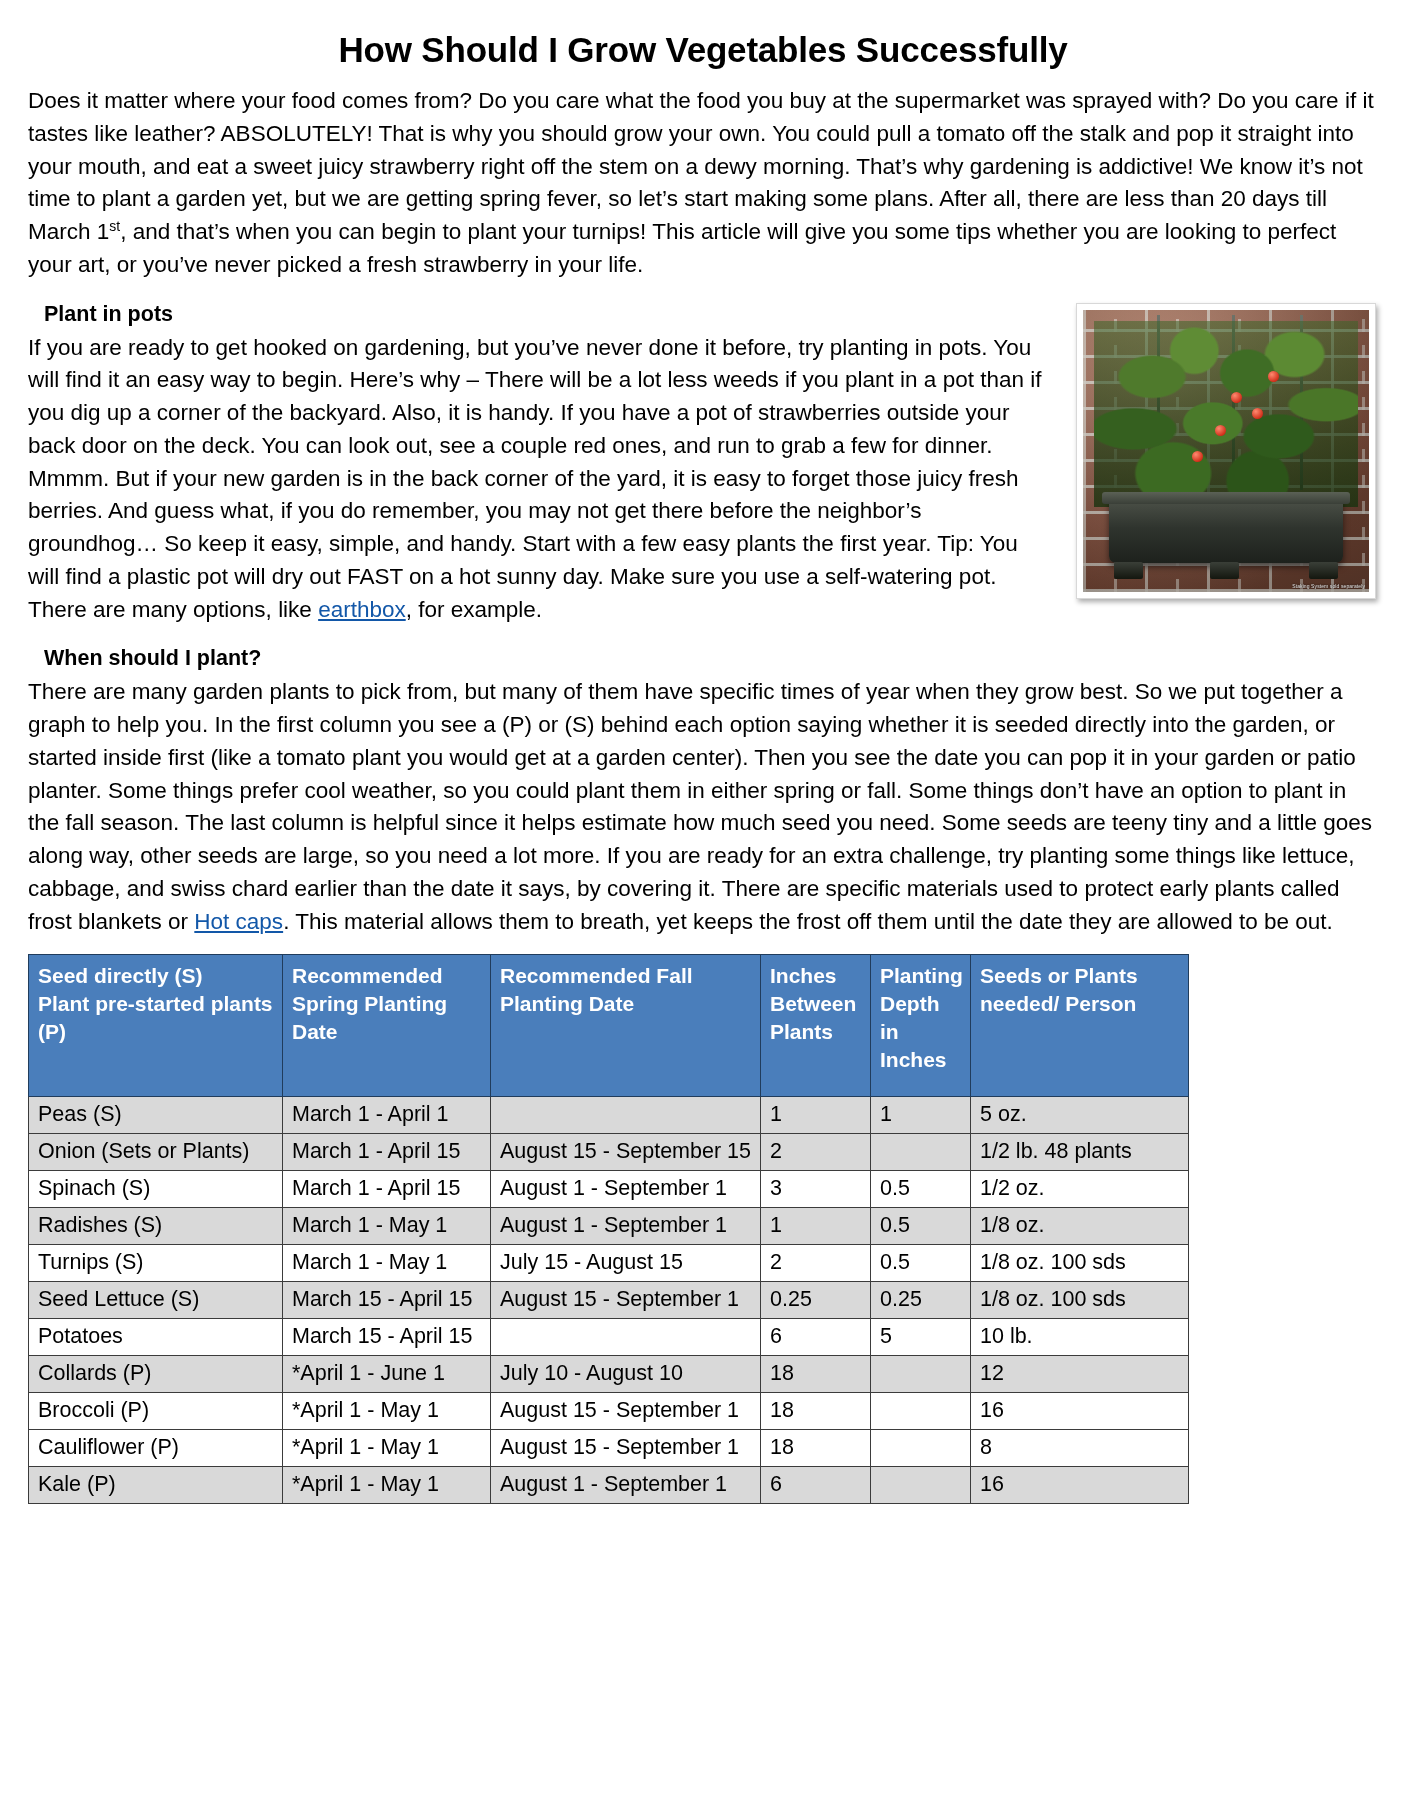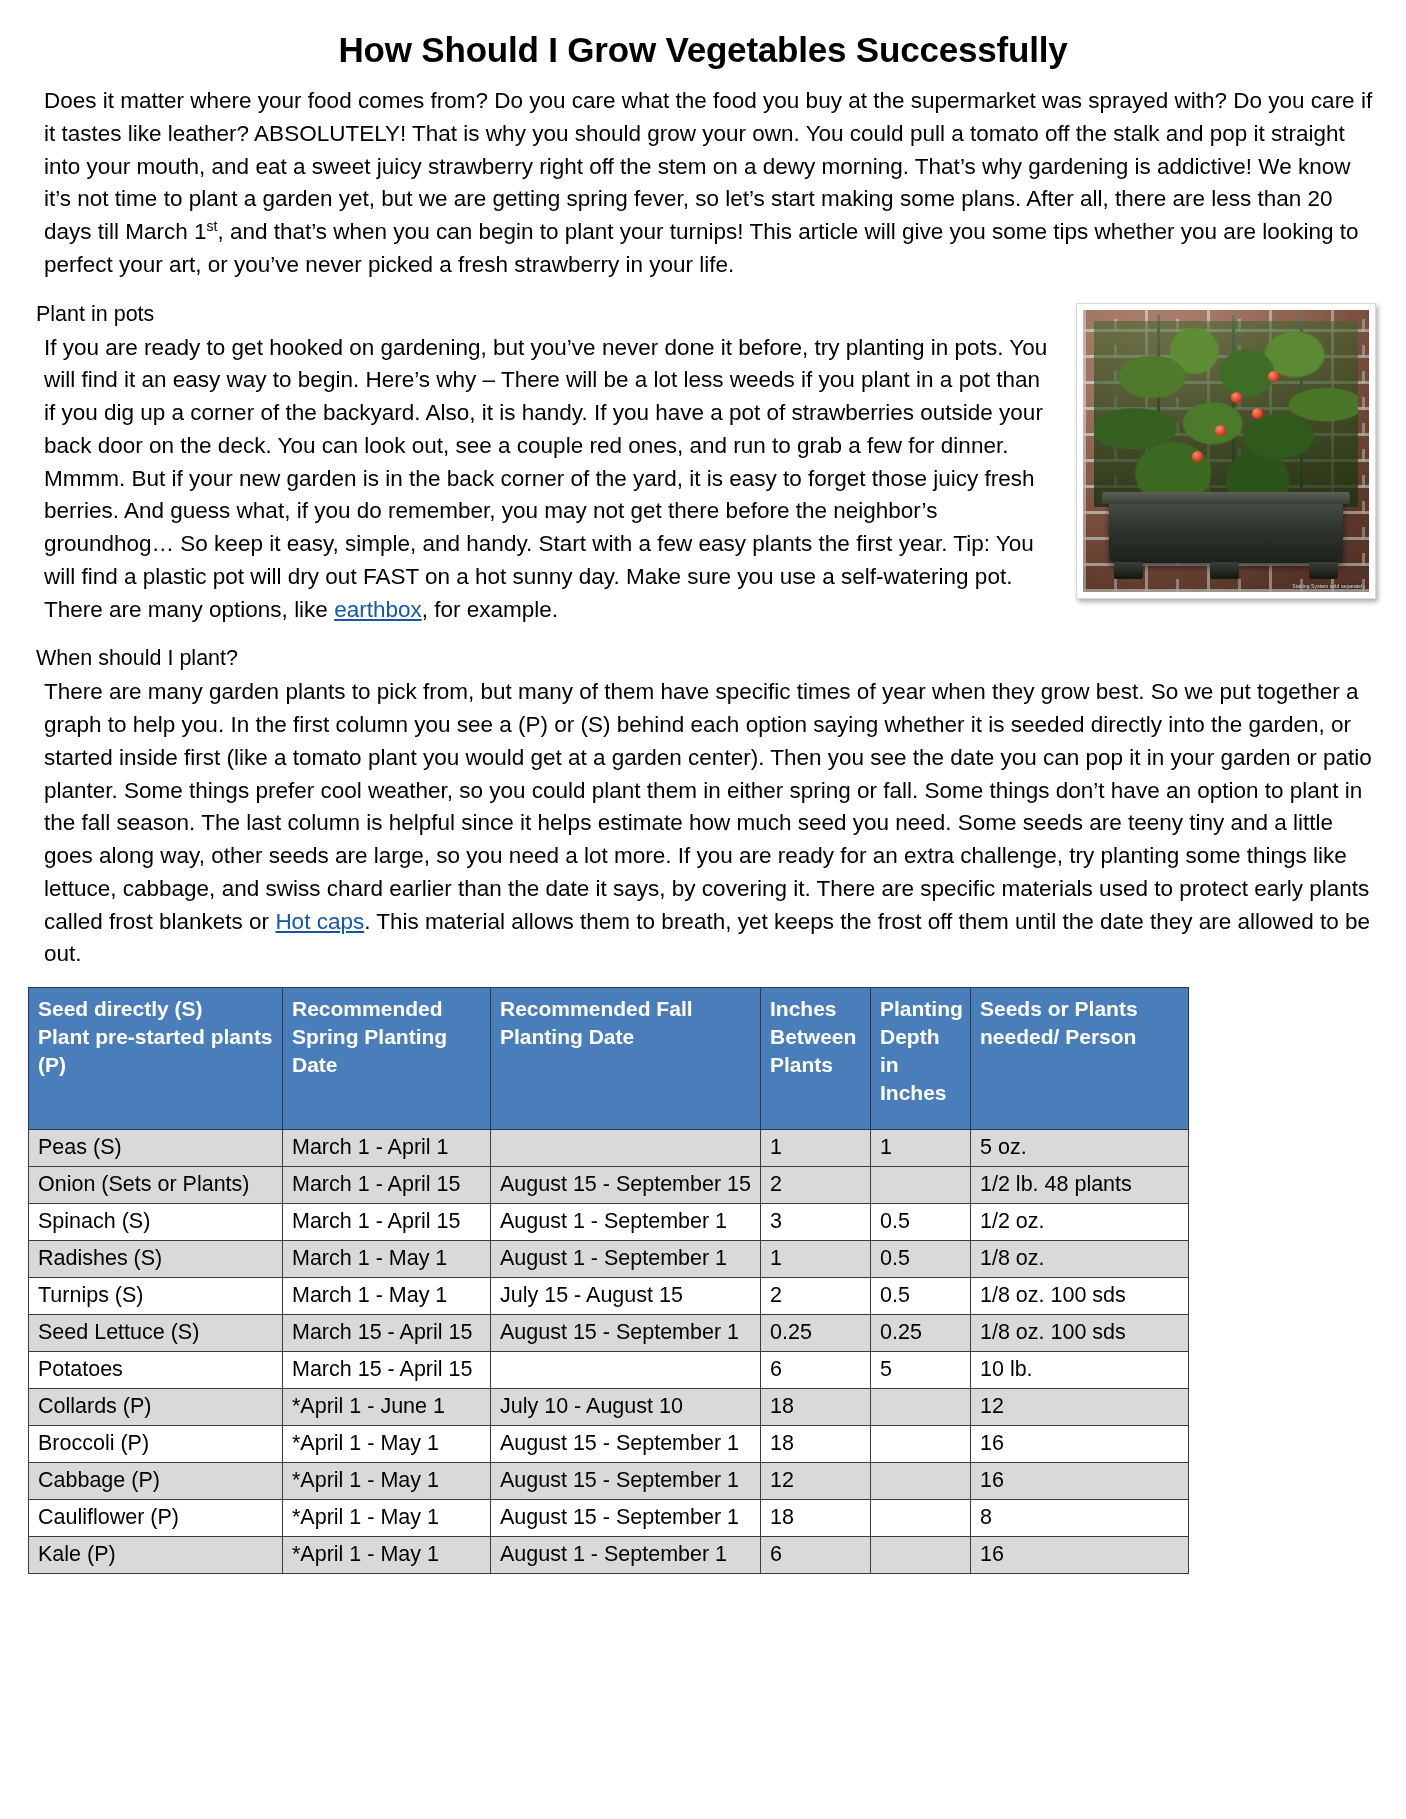--- a/index.html
+++ b/index.html
@@ -26,28 +26,28 @@
     font-size: 35px;
     font-weight: bold;
     text-align: center;
     margin: 8px 0 16px 0;
     letter-spacing: -0.2px;
     line-height: 1.12;
   }
   p.body-text {
     font-size: 22.5px;
     line-height: 1.455;
-    margin: 0 0 0 16px;
+    margin: 0 0 0 0;
     text-align: left;
   }
   .para-gap { height: 17px; }
   h2.section-head {
     font-size: 21.5px;
-    font-weight: normal;
-    margin: 0 0 3px 8px;
+    font-weight: bold;
+    margin: 0 0 3px 16px;
     line-height: 1.4;
   }
   sup { font-size: 0.62em; vertical-align: super; line-height: 0; }
   a.doclink {
     color: #1257a8;
   }
   b.tip { font-weight: normal; }
 
   
   .photo-wrap {
@@ -348,28 +348,20 @@
           <td>12</td>
         </tr>
         <tr class="plain">
           <td>Broccoli (P)</td>
           <td>*April 1 - May 1</td>
           <td>August 15 - September 1</td>
           <td>18</td>
           <td></td>
           <td>16</td>
         </tr>
-        <tr class="shade">
-          <td>Cabbage (P)</td>
-          <td>*April 1 - May 1</td>
-          <td>August 15 - September 1</td>
-          <td>12</td>
-          <td></td>
-          <td>16</td>
-        </tr>
         <tr class="plain">
           <td>Cauliflower (P)</td>
           <td>*April 1 - May 1</td>
           <td>August 15 - September 1</td>
           <td>18</td>
           <td></td>
           <td>8</td>
         </tr>
         <tr class="shade">
           <td>Kale (P)</td>

